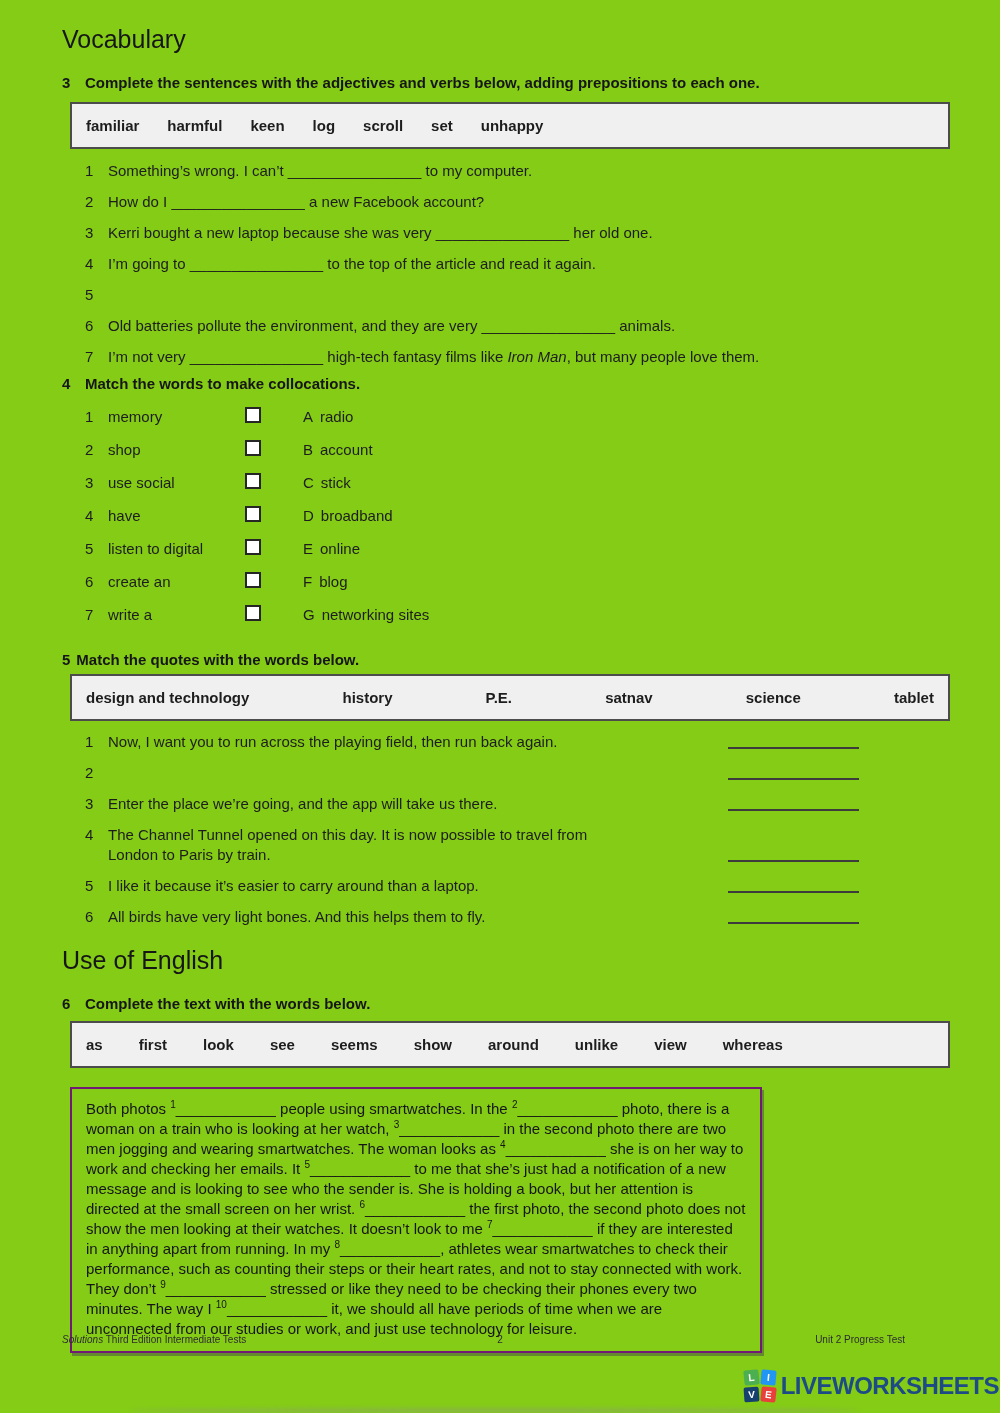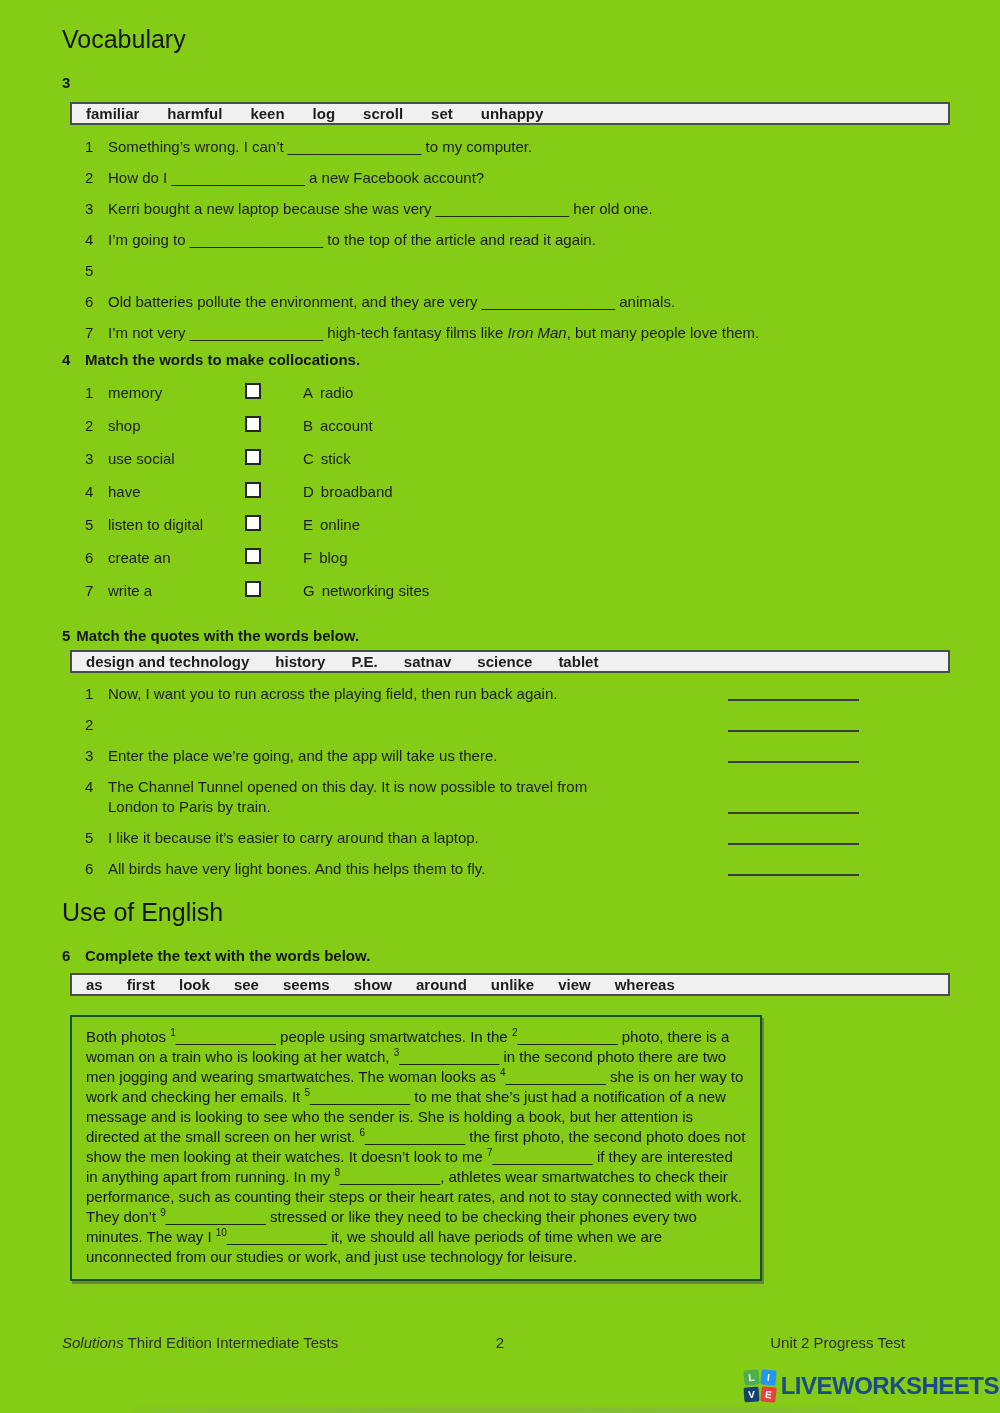--- a/index.html
+++ b/index.html
@@ -5,43 +5,43 @@
   html,body{margin:0;padding:0;background:#fff;}
   .page{position:relative;width:1000px;height:1413px;overflow:hidden;background:#84cc16;
         font-family:"Liberation Sans",sans-serif;color:#1d1d1d;}
   .section-title{font-size:25px;font-weight:400;color:#161616;margin:0 0 0 62px;}
   #vocab-title{margin-top:25px;}
   #uoe-title{margin-top:19px;}
   .ex-head{display:flex;margin:19px 0 0 62px;font-weight:bold;font-size:15px;color:#161616;line-height:19px;}
   .ex-head .ex-num{width:14px;margin-right:9px;flex:none;}
   #ex5-head .ex-num{width:auto;margin-right:6px;}
   .word-bank{box-sizing:border-box;margin:10px 0 0 70px;width:880px;border:2px solid #4c4c4c;
-             background:#f0f0f0;padding:0 14px;display:flex;gap:28px;font-weight:bold;font-size:15px;line-height:19px;}
-  #ex5-bank{margin-top:5px;gap:26px;}
-  #ex6-bank{gap:24px;margin-top:8px;}
+             background:#f0f0f0;padding:12px 14px;display:flex;gap:28px;font-weight:bold;font-size:15px;line-height:19px;}
+  #ex5-bank{margin-top:5px;gap:26px;justify-content:space-between;}
+  #ex6-bank{gap:36px;margin-top:8px;}
   .rows{margin-left:85px;}
   #ex3-list{margin-top:2px;}
   .s-row{display:flex;margin-top:12px;font-size:15px;line-height:19px;}
   .s-row .num,.m-row .num,.q-row .num{width:13px;margin-right:10px;flex:none;color:#1d1d1d;}
   .blank{white-space:nowrap;}
   #ex4-head{margin-top:8px;}
   #ex4-list{margin-top:0;}
   .m-row{display:flex;align-items:center;margin-top:14px;font-size:15px;line-height:19px;height:19px;}
   .m-row .term{width:137px;}
   .checkbox{width:16px;height:16px;box-sizing:border-box;border:2px solid #262626;background:#fff;flex:none;margin-top:-3px;}
   .m-row .opt{margin-left:42px;display:flex;gap:7px;}
   #ex5-head{margin-top:26px;}
   #ex5-list{margin-top:4px;width:790px;}
   .q-row{position:relative;margin-top:11px;font-size:15px;line-height:20px;display:flex;}
   .answer-line{position:absolute;left:643px;bottom:3px;width:131px;height:0;border-bottom:2px solid #3c3c3c;}
-  .text-box{box-sizing:border-box;margin:19px 0 0 70px;width:692px;border:2px solid #14532d;
+  .text-box{box-sizing:border-box;margin:19px 0 0 70px;width:692px;border:2px solid #701a75;
             box-shadow:2px 3px 0 rgba(70,70,70,.5);padding:10px 14px 12px;font-size:15px;line-height:20px;color:#161616;}
   .sup-blank{white-space:nowrap;}
   .sup-blank sup{font-size:10px;line-height:0;}
-  .footer{position:absolute;top:1334px;left:0;width:1000px;height:16px;font-size:15px;color:#2e2e2e;}
+  .footer{position:absolute;top:1334px;left:0;width:1000px;height:16px;font-size:10px;color:#2e2e2e;}
   .f-left{position:absolute;left:62px;top:0;}
   .f-center{position:absolute;left:0;width:1000px;text-align:center;top:0;}
   .f-right{position:absolute;right:95px;top:0;}
   .logo{position:absolute;top:1370px;right:1px;display:flex;align-items:center;}
   .logo-tiles{display:grid;grid-template-columns:15px 15px;grid-auto-rows:15px;gap:2px;margin-right:5px;}
   .tile{display:flex;align-items:center;justify-content:center;color:#fff;font-size:10px;font-weight:bold;border-radius:2px;}
   .tile:nth-child(1){transform:rotate(-6deg);}
   .tile:nth-child(2){transform:rotate(5deg);}
   .tile:nth-child(3){transform:rotate(-4deg);}
   .tile:nth-child(4){transform:rotate(6deg);}
@@ -51,20 +51,21 @@
 </style>
 </head>
 <body>
 
 <div class="page">
 
   <div class="section-title" id="vocab-title">Vocabulary</div>
 
   <div class="ex-head" id="ex3-head">
     <span class="ex-num">3</span>
+    <span class="ex-inst">Complete the sentences with the adjectives and verbs below, adding prepositions to each one.</span>
   </div>
   <div class="word-bank" id="ex3-bank">
       <span class="wb-word">familiar</span>
       <span class="wb-word">harmful</span>
       <span class="wb-word">keen</span>
       <span class="wb-word">log</span>
       <span class="wb-word">scroll</span>
       <span class="wb-word">set</span>
       <span class="wb-word">unhappy</span>
     </div>

